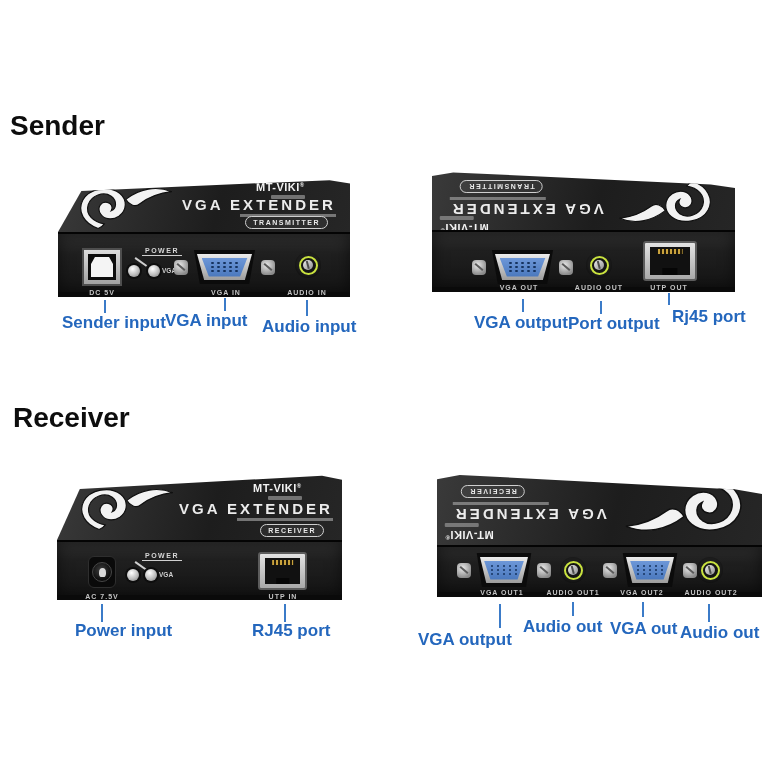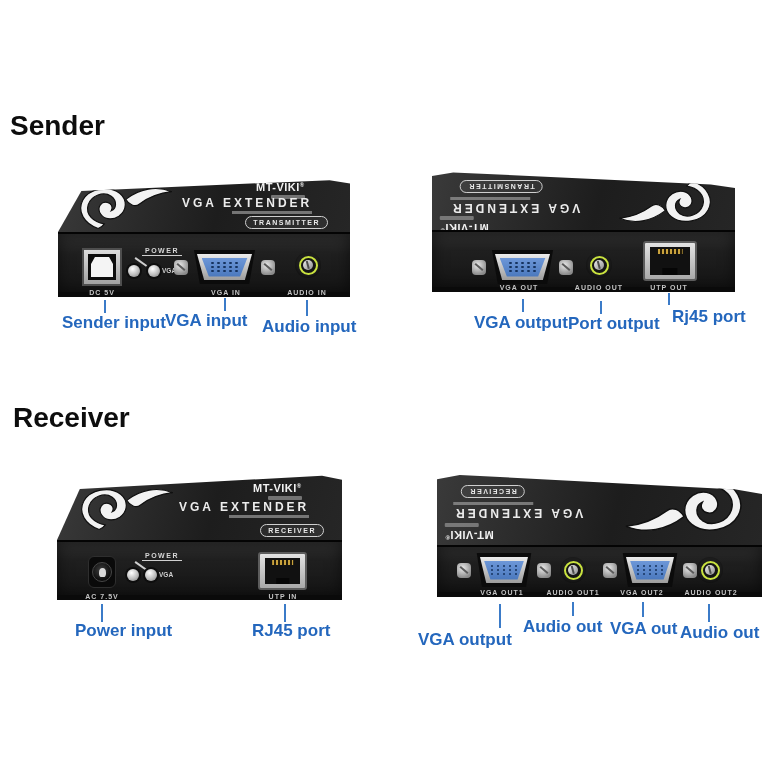--- a/index.html
+++ b/index.html
@@ -20,21 +20,21 @@
                border-top:2px solid #040404; border-bottom:5px solid #0a0a0a;
                box-shadow:inset 0 0 16px rgba(0,0,0,.55); }
 
   .swirl { position:absolute; }
   .swirl.flip { transform:rotate(180deg); }
 
   .brand { position:absolute; color:#f2f2f2; font-weight:bold; font-size:11px;
            letter-spacing:.5px; white-space:nowrap; line-height:1; }
   .brand .reg { font-size:6px; vertical-align:top; }
   .brand-sub { width:34px; height:4px; background:#8f8f8f; opacity:.75; border-radius:1px; margin:2px 0 0 auto; }
-  .product { position:absolute; color:#ececec; font-weight:bold; font-size:12px;
+  .product { position:absolute; color:#ececec; font-weight:bold; font-size:15px;
              letter-spacing:3px; white-space:nowrap; line-height:1; }
   .product-sub { width:62%; height:3px; background:#9a9a9a; opacity:.7; margin:2px 0 0 auto; }
   .flip { transform:rotate(180deg); }
 
   .badge { position:absolute; border:1px solid #cfcfcf; border-radius:8px; color:#e8e8e8;
            font-size:7px; font-weight:bold; letter-spacing:1.5px; padding:2px 7px;
            background:rgba(255,255,255,.05); white-space:nowrap; line-height:1; }
 
   
   .port-label { position:absolute; text-align:center; color:#c4c4c4; font-size:7px;

